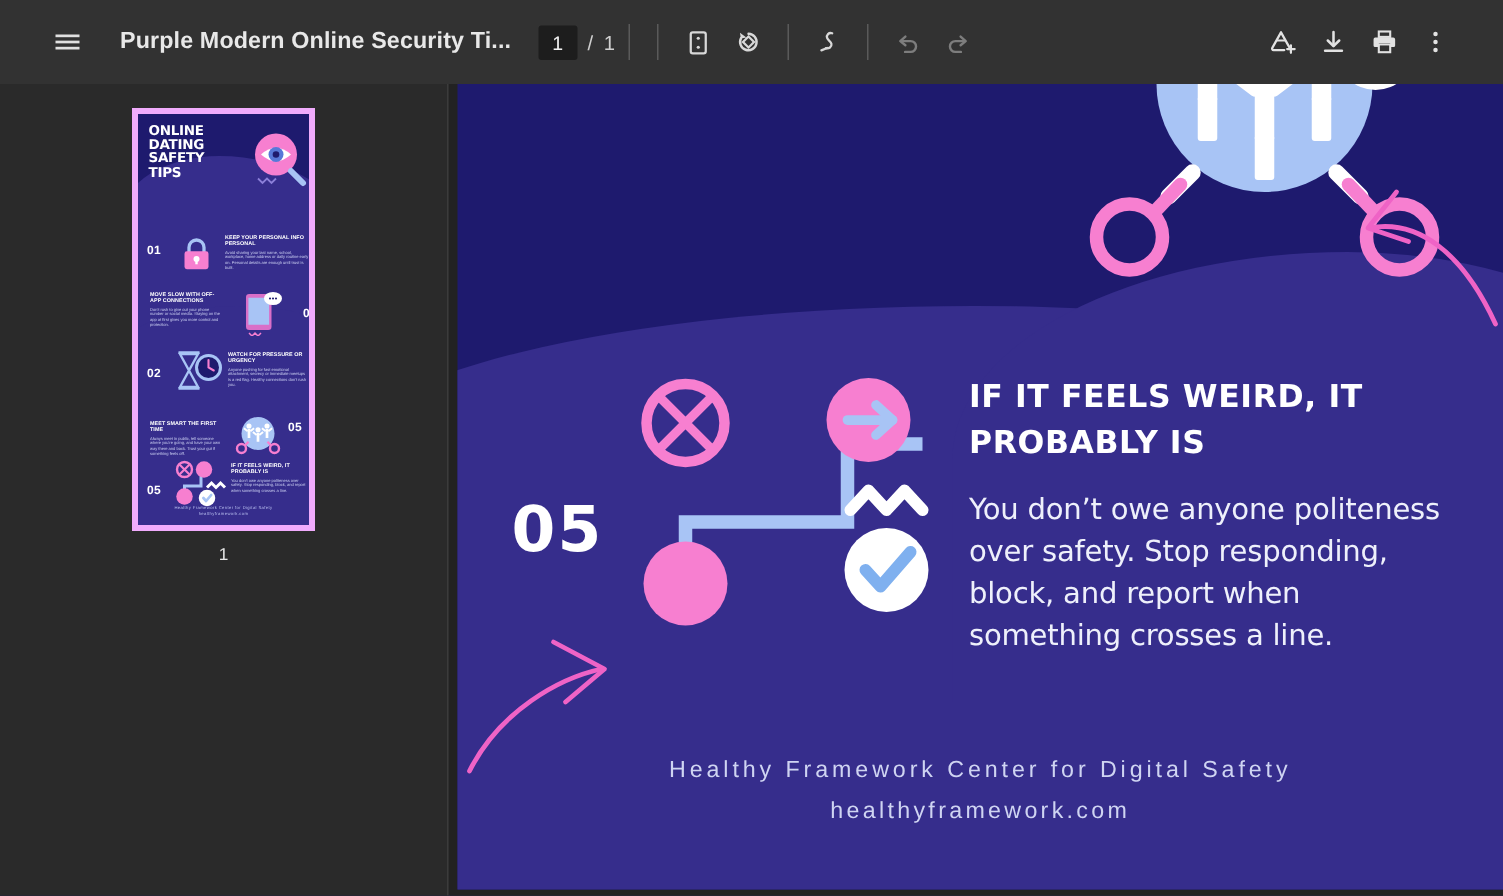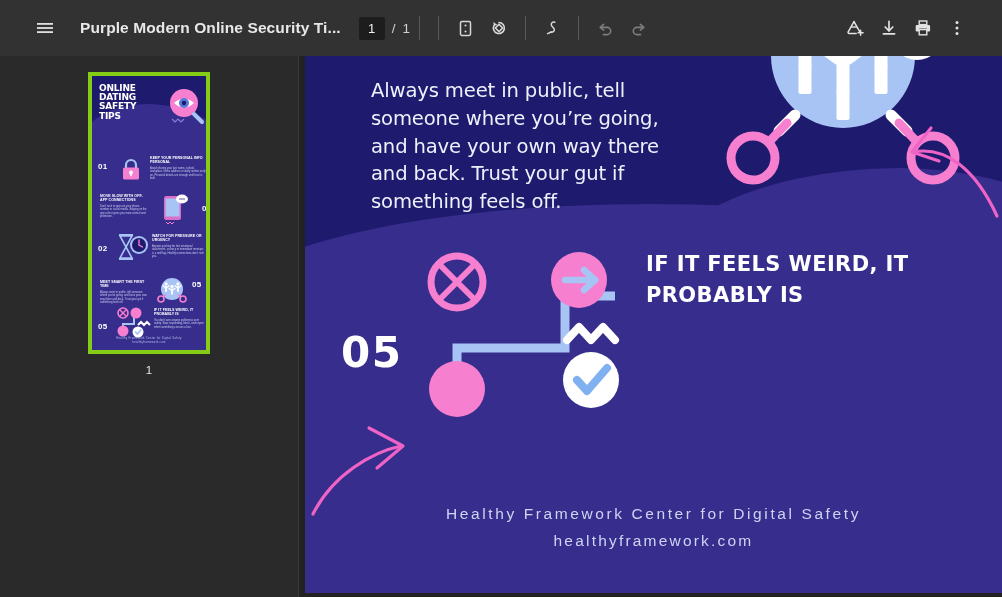--- a/index.html
+++ b/index.html
@@ -85,21 +85,21 @@
     overflow: hidden;
   }
   .thumb-wrap {
     position: absolute;
     left: 88px; top: 16px;
     width: 122px;
     cursor: pointer;
   }
   .thumb {
     width: 122px; height: 282px;
-    border: 4px solid #84cc16;
+    border: 4px solid #f0abfc;
     background: #4a63c8;
     position: relative;
     overflow: hidden;
   }
   .thumb-label {
     text-align: center;
     color: #e6e6e6;
     font-size: 11.5px;
     margin-top: 10px;
   }
@@ -503,21 +503,20 @@
     <svg style="position:absolute; left:585px; top:-30px;" width="112" height="40" viewBox="0 0 112 40">
       <circle cx="27" cy="8" r="26" fill="#ffffff"></circle>
       <circle cx="82" cy="4" r="22" fill="#ffffff"></circle>
     </svg>
 
     <svg style="position:absolute; left:600px; top:64px;" width="110" height="110" viewBox="0 0 110 110">
       <path d="M8 32 C40 26 70 48 92 96" fill="none" stroke="#ef63c6" stroke-width="3.2" stroke-linecap="round"></path>
       <path d="M26 8 L7 32 L34 41" fill="none" stroke="#ef63c6" stroke-width="3.2" stroke-linecap="round" stroke-linejoin="round"></path>
     </svg>
 
-    <div class="para-top">Always meet in public, tell someone where you’re going, and have your own way there and back. Trust your gut if something feels off.</div>
 
     <svg style="position:absolute; left:114px; top:196px;" width="210" height="170" viewBox="0 0 210 170">
       <path d="M38 140 V96 H146 V44 H196" fill="none" stroke="#a8c4f5" stroke-width="9" stroke-linejoin="miter"></path>
       <g>
         <circle cx="38" cy="30" r="26" fill="none" stroke="#f77fd0" stroke-width="7"></circle>
         <path d="M20 12 L56 48 M56 12 L20 48" stroke="#f77fd0" stroke-width="6" stroke-linecap="round"></path>
       </g>
       <g>
         <circle cx="160" cy="28" r="28" fill="#f77fd0"></circle>
         <path d="M146 28 H176" stroke="#a8c4f5" stroke-width="6.5" stroke-linecap="round"></path>
@@ -527,20 +526,21 @@
       <path d="M148 88 l12 -13 l12 13 l12 -13 l12 13" fill="none" stroke="#ffffff" stroke-width="8" stroke-linecap="round" stroke-linejoin="round"></path>
       <g>
         <circle cx="172" cy="128" r="28" fill="#ffffff"></circle>
         <path d="M158 128 l10 11 l20 -23" fill="none" stroke="#7fb0ef" stroke-width="8" stroke-linecap="round" stroke-linejoin="round"></path>
       </g>
     </svg>
 
     <div class="big-num">05</div>
 
     <div class="sec-head">IF IT FEELS WEIRD, IT PROBABLY IS</div>
+    <div class="sec-body">You don’t owe anyone politeness over safety. Stop responding, block, and report when something crosses a line.</div>
 
     <svg style="position:absolute; left:0px; top:358px;" width="110" height="110" viewBox="0 0 110 110">
       <path d="M8 100 C28 60 68 38 96 32" fill="none" stroke="#ef63c6" stroke-width="3.2" stroke-linecap="round"></path>
       <path d="M64 14 L98 32 L72 54" fill="none" stroke="#ef63c6" stroke-width="3.2" stroke-linecap="round" stroke-linejoin="round"></path>
     </svg>
 
     <div class="footer">
       <div class="fl1">Healthy Framework Center for Digital Safety</div>
       <div class="fl2">healthyframework.com</div>
     </div>

